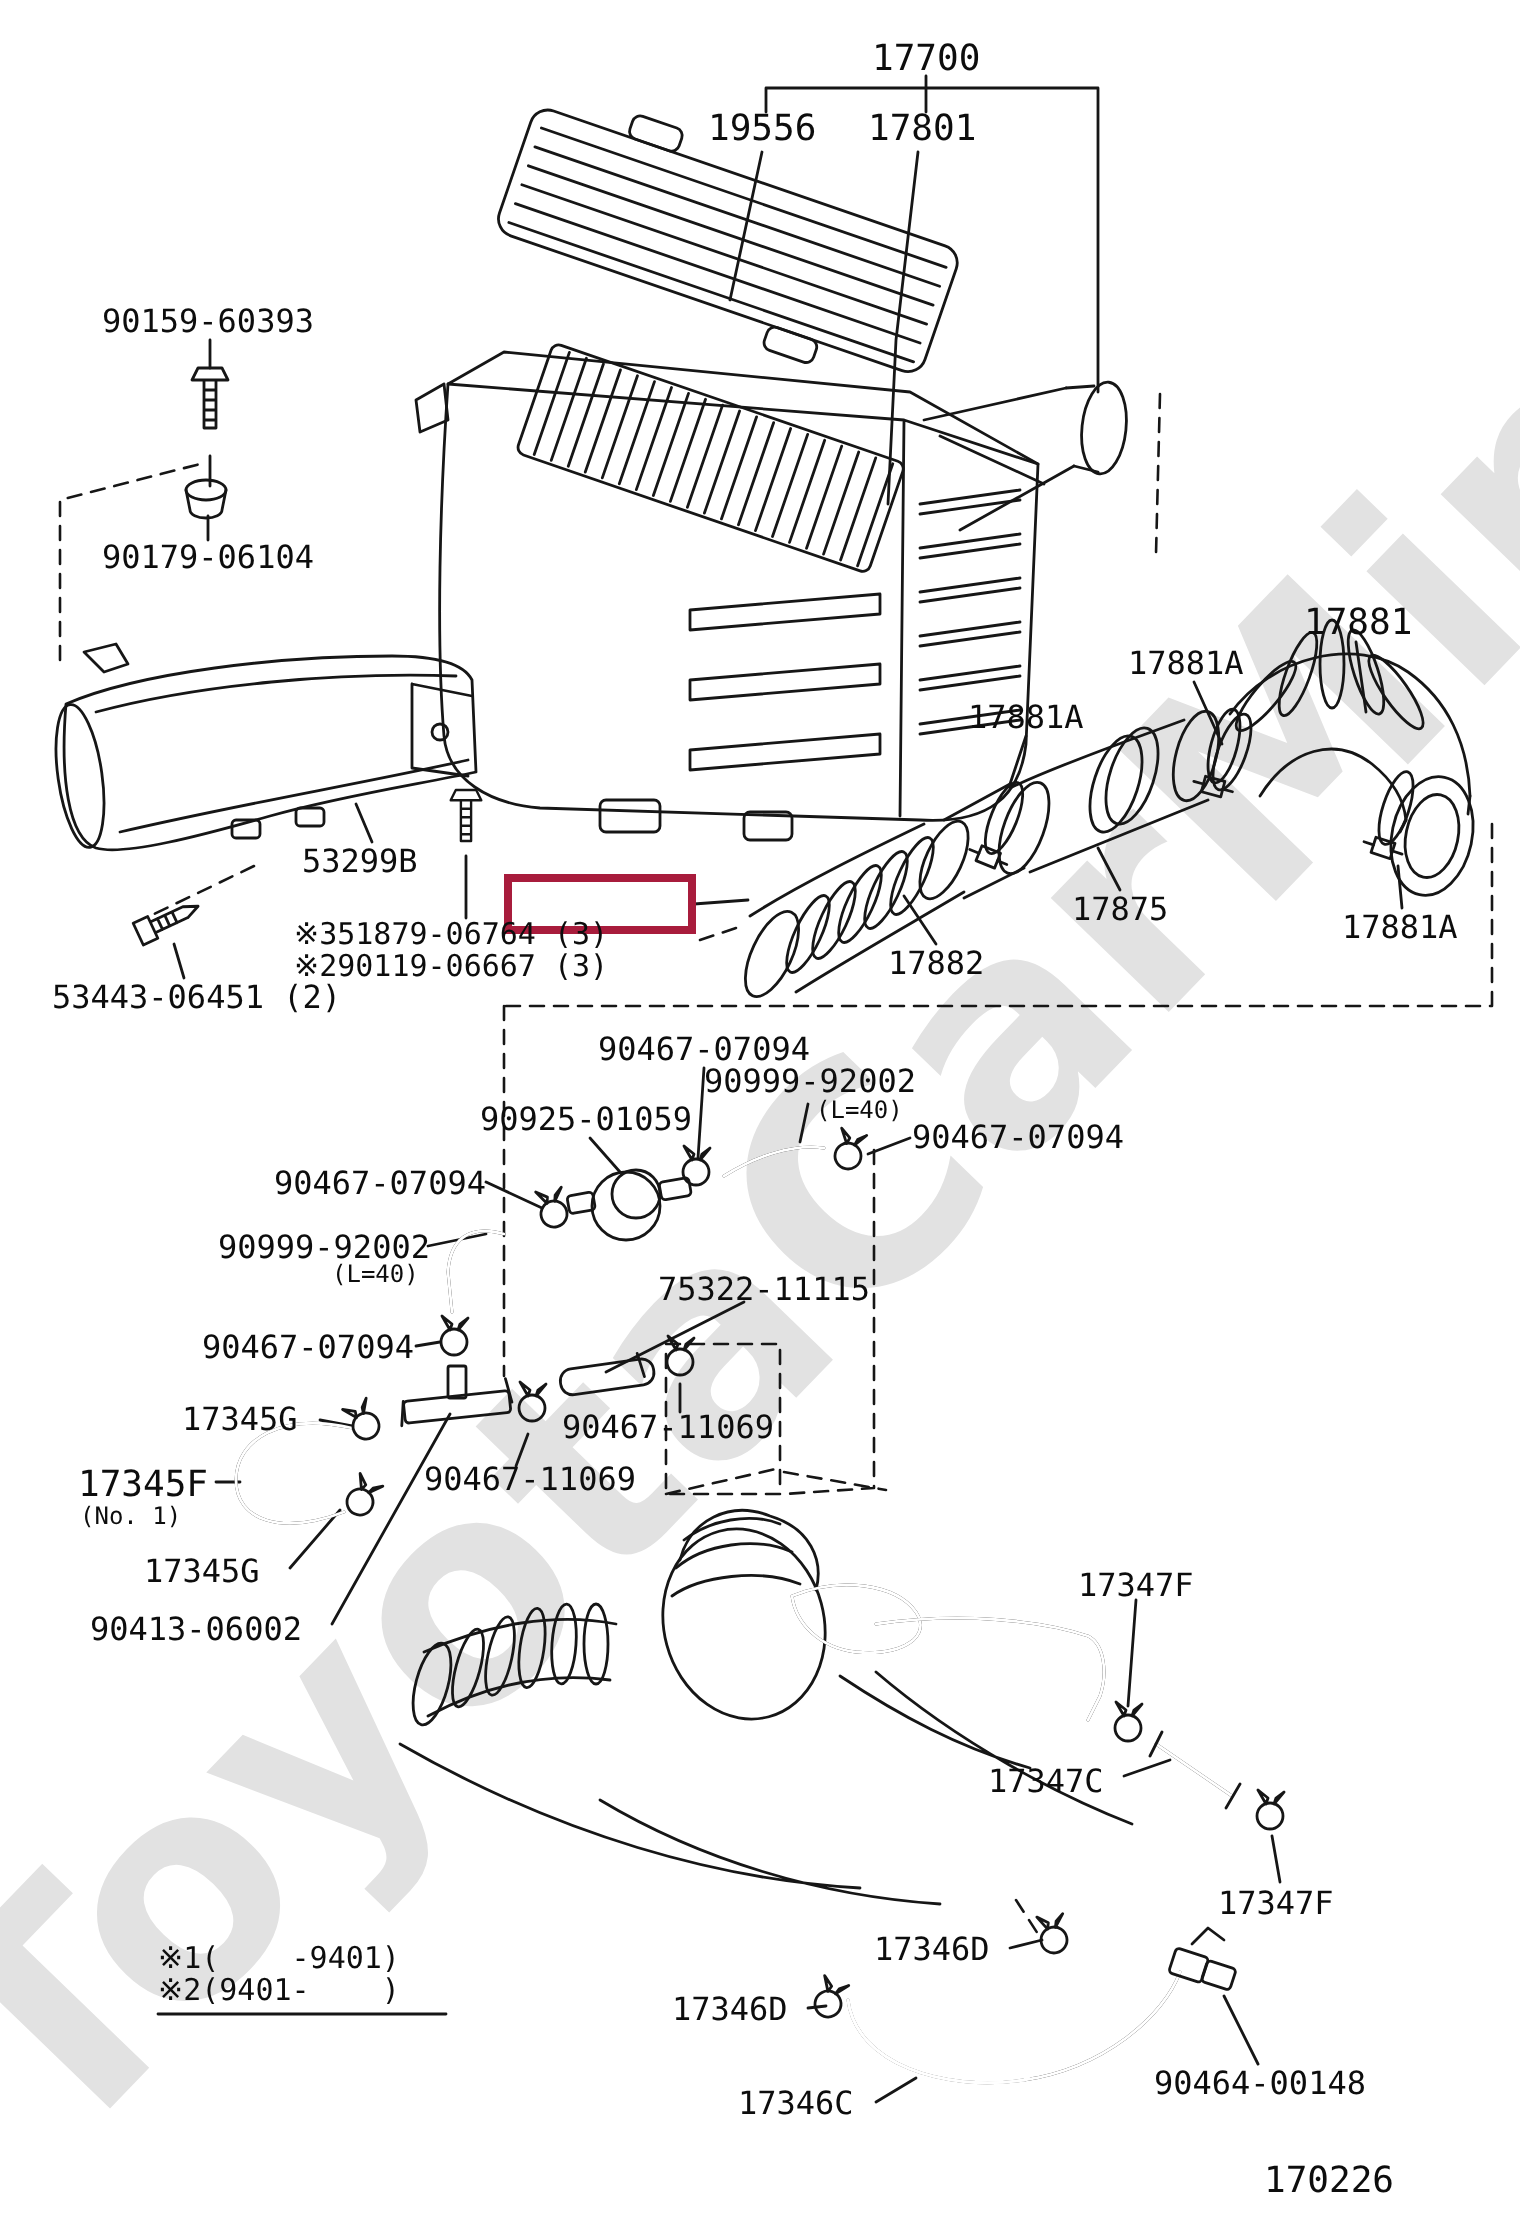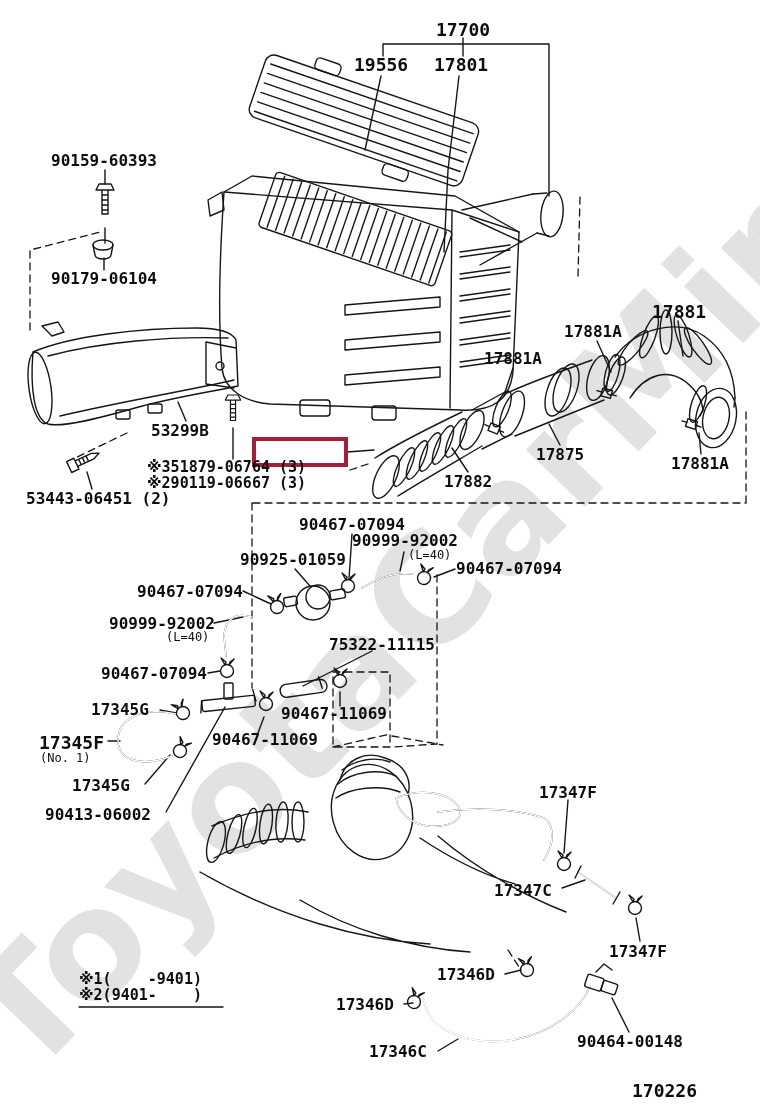--- a/index.html
+++ b/index.html
@@ -5,21 +5,21 @@
   html,body{margin:0;padding:0;background:#888;}
   #page{position:relative;width:760px;height:1112px;background:#ffffff;overflow:hidden;
         font-family:"DejaVu Sans Mono","DejaVu Sans",monospace;}
   #wm{position:absolute;left:-70px;top:985px;transform:rotate(-46deg);transform-origin:0 0;
       font-family:"DejaVu Sans",sans-serif;font-size:150px;font-weight:bold;color:#e2e2e2;
       white-space:nowrap;letter-spacing:2px;user-select:none;}
   svg{position:absolute;left:0;top:0;}
   svg *{stroke:#161616;stroke-width:1.4;fill:none;stroke-linecap:round;stroke-linejoin:round;}
   .w{stroke:#ffffff;}
   .dash{stroke-dasharray:7 5;stroke-width:1.3;}
-  .lbl{position:absolute;font-size:16px;line-height:1;font-weight:bold;color:#0d0d0d;
+  .lbl{position:absolute;font-size:16px;line-height:1;font-weight:normal;color:#0d0d0d;
        white-space:pre;letter-spacing:0px;}
   .big{font-size:18px;}
   .sm{font-size:12px;font-weight:normal;}
   .note{font-size:15px;}
   .hl{position:absolute;left:252px;top:437px;width:88px;height:22px;background:#fff;
       border:4px solid #a81c3c;display:flex;align-items:center;justify-content:center;
       font-size:16px;font-weight:bold;color:#0d0d0d;}
 </style>
 </head>
 <body>

